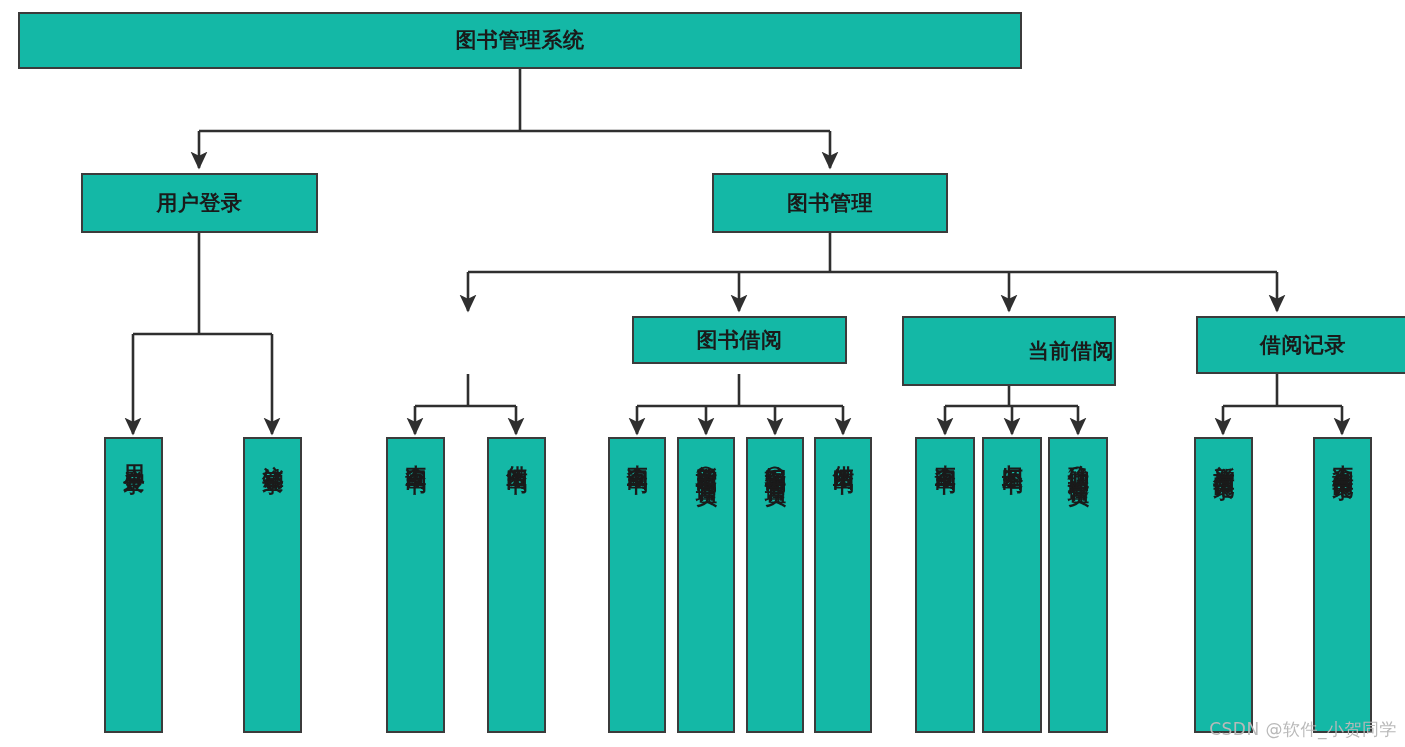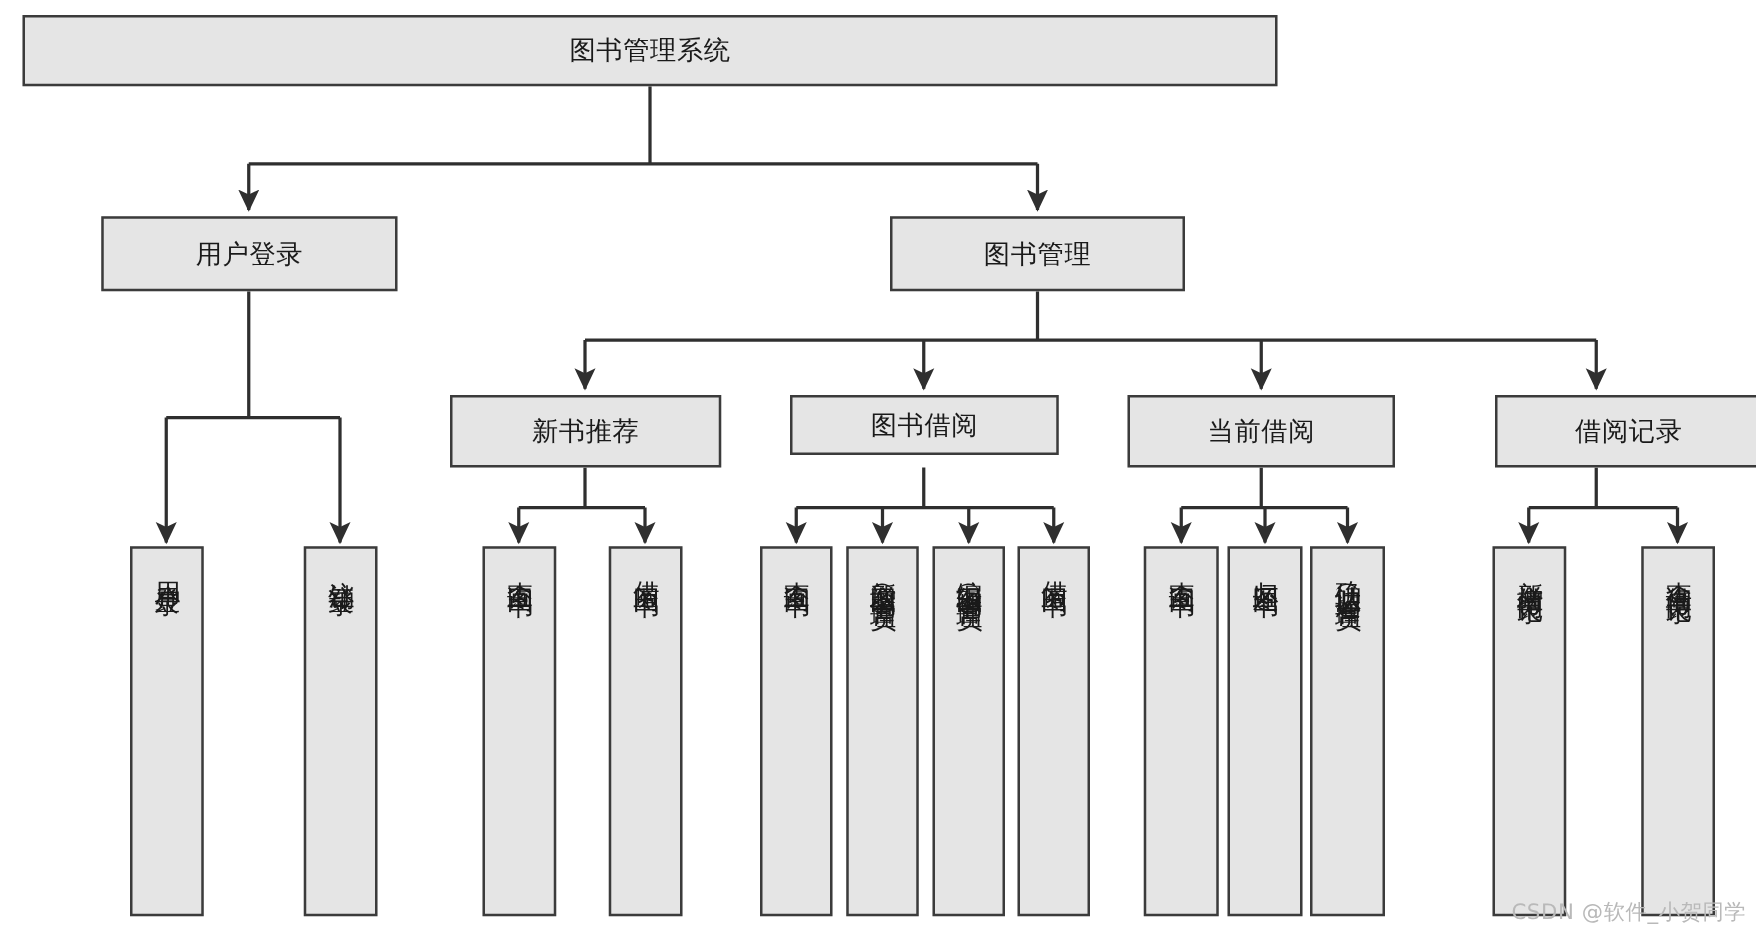--- a/index.html
+++ b/index.html
@@ -20,26 +20,27 @@
   #edges {
     position: absolute;
     left: 0;
     top: 0;
     width: 1405px;
     height: 747px;
   }
   .node {
     position: absolute;
     box-sizing: border-box;
-    background: #e5e5e5;
+    background: #14b8a6;
     border: 2px solid #3b3b3b;
     display: flex;
     align-items: center;
     justify-content: center;
     color: #1a1a1a;
+    font-weight: bold;
   }
   .node .label {
     display: block;
     text-align: center;
     line-height: 1.16;
     letter-spacing: 0.5px;
   }
   .node.horiz .label {
     writing-mode: horizontal-tb;
     font-size: 21px;
@@ -127,29 +128,26 @@
   </div>
 
   <div class="node horiz" style="left:81px; top:173px; width:237px; height:60px;">
     <span class="label">用户登录</span>
   </div>
 
   <div class="node horiz" style="left:712px; top:173px; width:236px; height:60px;">
     <span class="label">图书管理</span>
   </div>
 
-  <div class="node horiz" style="left:360px; top:316px; width:217px; height:58px;">
-    <span class="label">新书推荐</span>
-  </div>
 
   <div class="node horiz" style="left:632px; top:316px; width:215px; height:48px;">
     <span class="label">图书借阅</span>
   </div>
 
-  <div class="node horiz" style="left:902px; top:316px; width:214px; height:58px;">
+  <div class="node horiz" style="left:902px; top:316px; width:214px; height:70px;justify-content:flex-end;">
     <span class="label">当前借阅</span>
   </div>
 
   <div class="node horiz" style="left:1172px; top:316px; width:214px; height:58px;margin-left:24px;">
     <span class="label">借阅记录</span>
   </div>
 
   <div class="node vert" style="left:104px; top:437px; width:59px; height:296px;">
     <span class="label">用户登录</span>
   </div>

